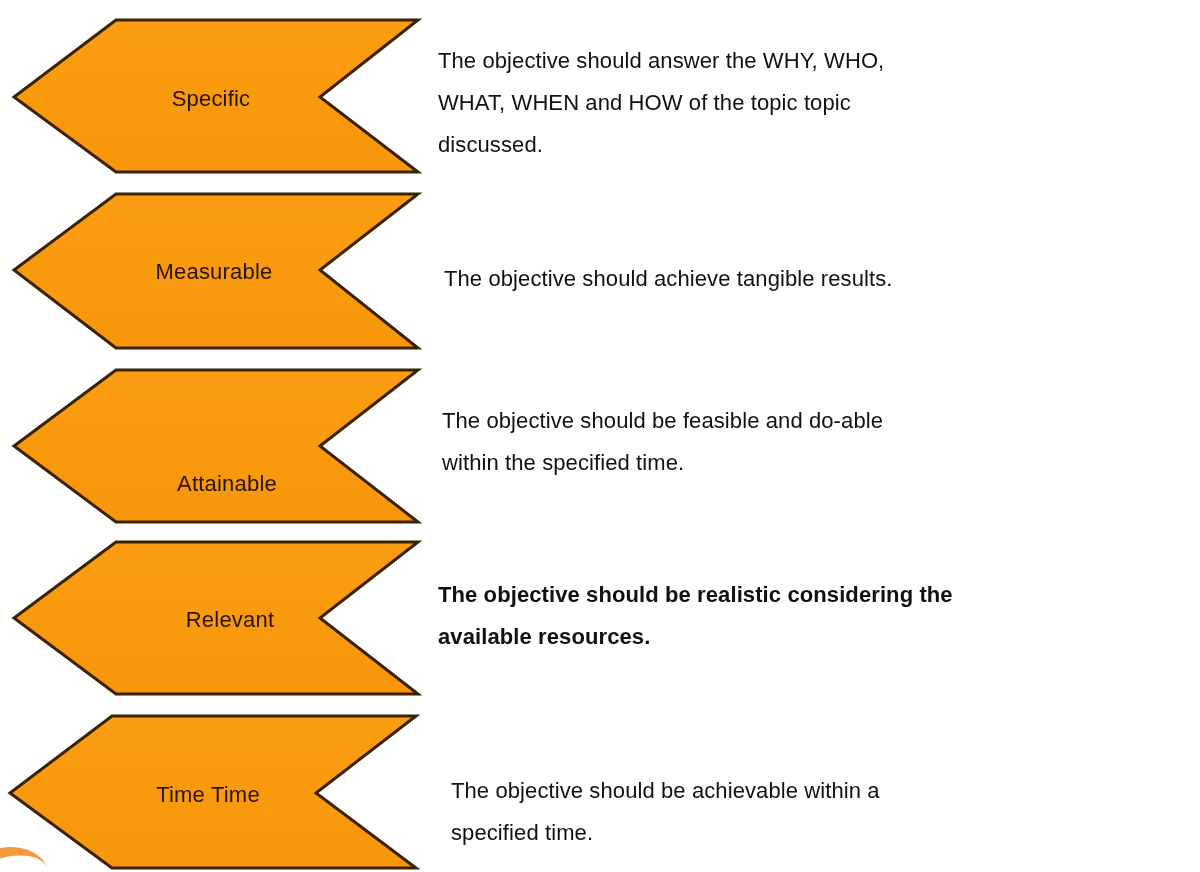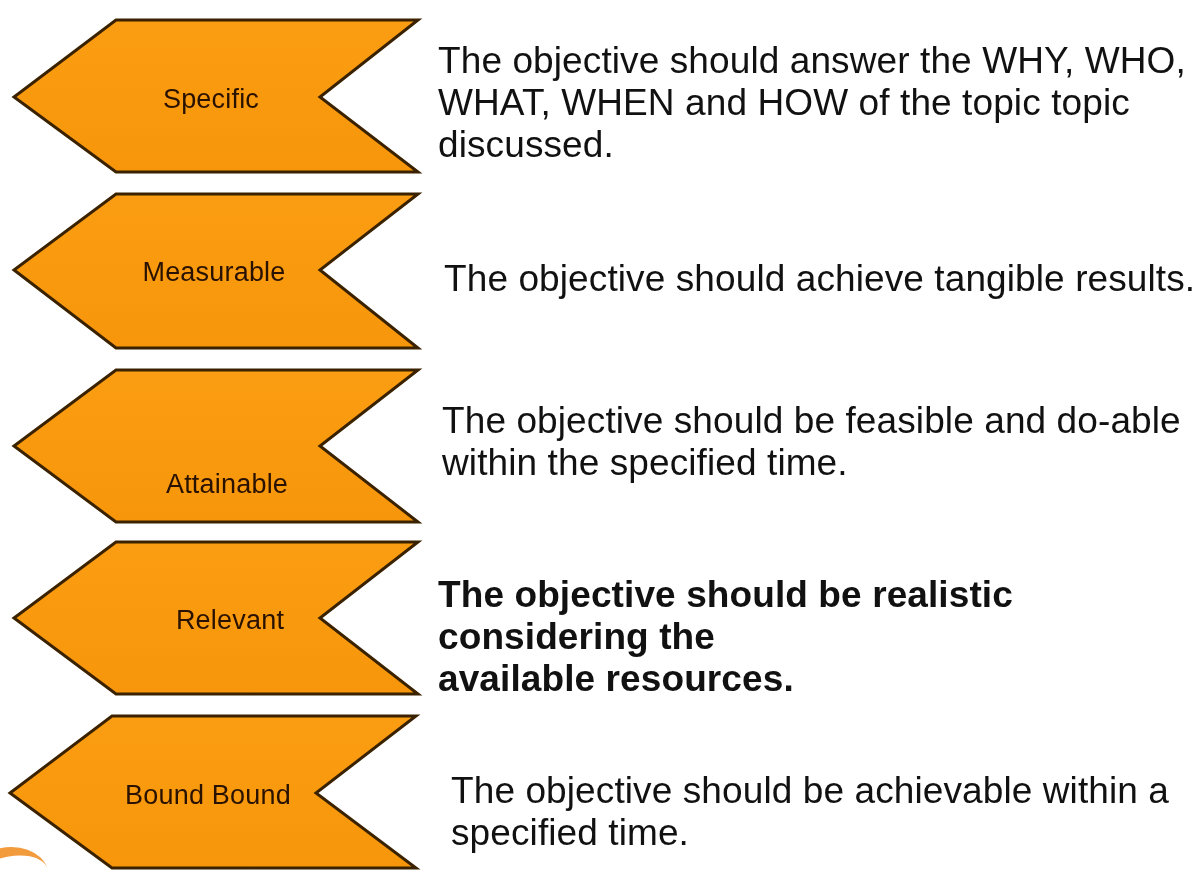--- a/index.html
+++ b/index.html
@@ -19,29 +19,29 @@
     left: 0; top: 0;
     width: 1200px; height: 872px;
   }
   .chevron-svg {
     position: absolute;
     left: 0; top: 0;
     width: 1200px; height: 872px;
   }
   .chevron-label {
     position: absolute;
-    font-size: 27px;
+    font-size: 22px;
     color: #2a1200;
     white-space: nowrap;
     transform: translate(-50%, -50%);
     letter-spacing: 0.2px;
   }
   .desc {
     position: absolute;
-    font-size: 37px;
+    font-size: 22px;
     line-height: 42px;
     color: #111111;
     letter-spacing: 0.1px;
   }
   .corner-arc {
     position: absolute;
     left: -40px;
     top: 848px;
     width: 90px;
     height: 60px;
@@ -72,21 +72,21 @@
 
     <polygon points="116,542 418,542 320,618 418,694 116,694 14,618" fill="url(#chevGrad)" stroke="#3a2200" stroke-width="3" stroke-linejoin="miter"></polygon>
 
     <polygon points="112,716 416,716 316,793 416,868 112,868 10,793" fill="url(#chevGrad)" stroke="#3a2200" stroke-width="3" stroke-linejoin="miter"></polygon>
   </svg>
 
   <div class="chevron-label" style="left:211px; top:99px;">Specific</div>
   <div class="chevron-label" style="left:214px; top:272px;">Measurable</div>
   <div class="chevron-label" style="left:227px; top:448px;margin-top:36px;">Attainable</div>
   <div class="chevron-label" style="left:230px; top:620px;">Relevant</div>
-  <div class="chevron-label" style="left:208px; top:795px;">Bound Bound</div>
+  <div class="chevron-label" style="left:208px; top:795px;">Time Time</div>
 
   <div class="desc" style="left:438px; top:40px;">
     <div>The objective should answer the WHY, WHO,</div>
     <div>WHAT, WHEN and HOW of the topic topic</div>
     <div>discussed.</div>
   </div>
 
   <div class="desc" style="left:444px; top:238px;margin-top:20px;">
     <div>The objective should achieve tangible results.</div>
   </div>

